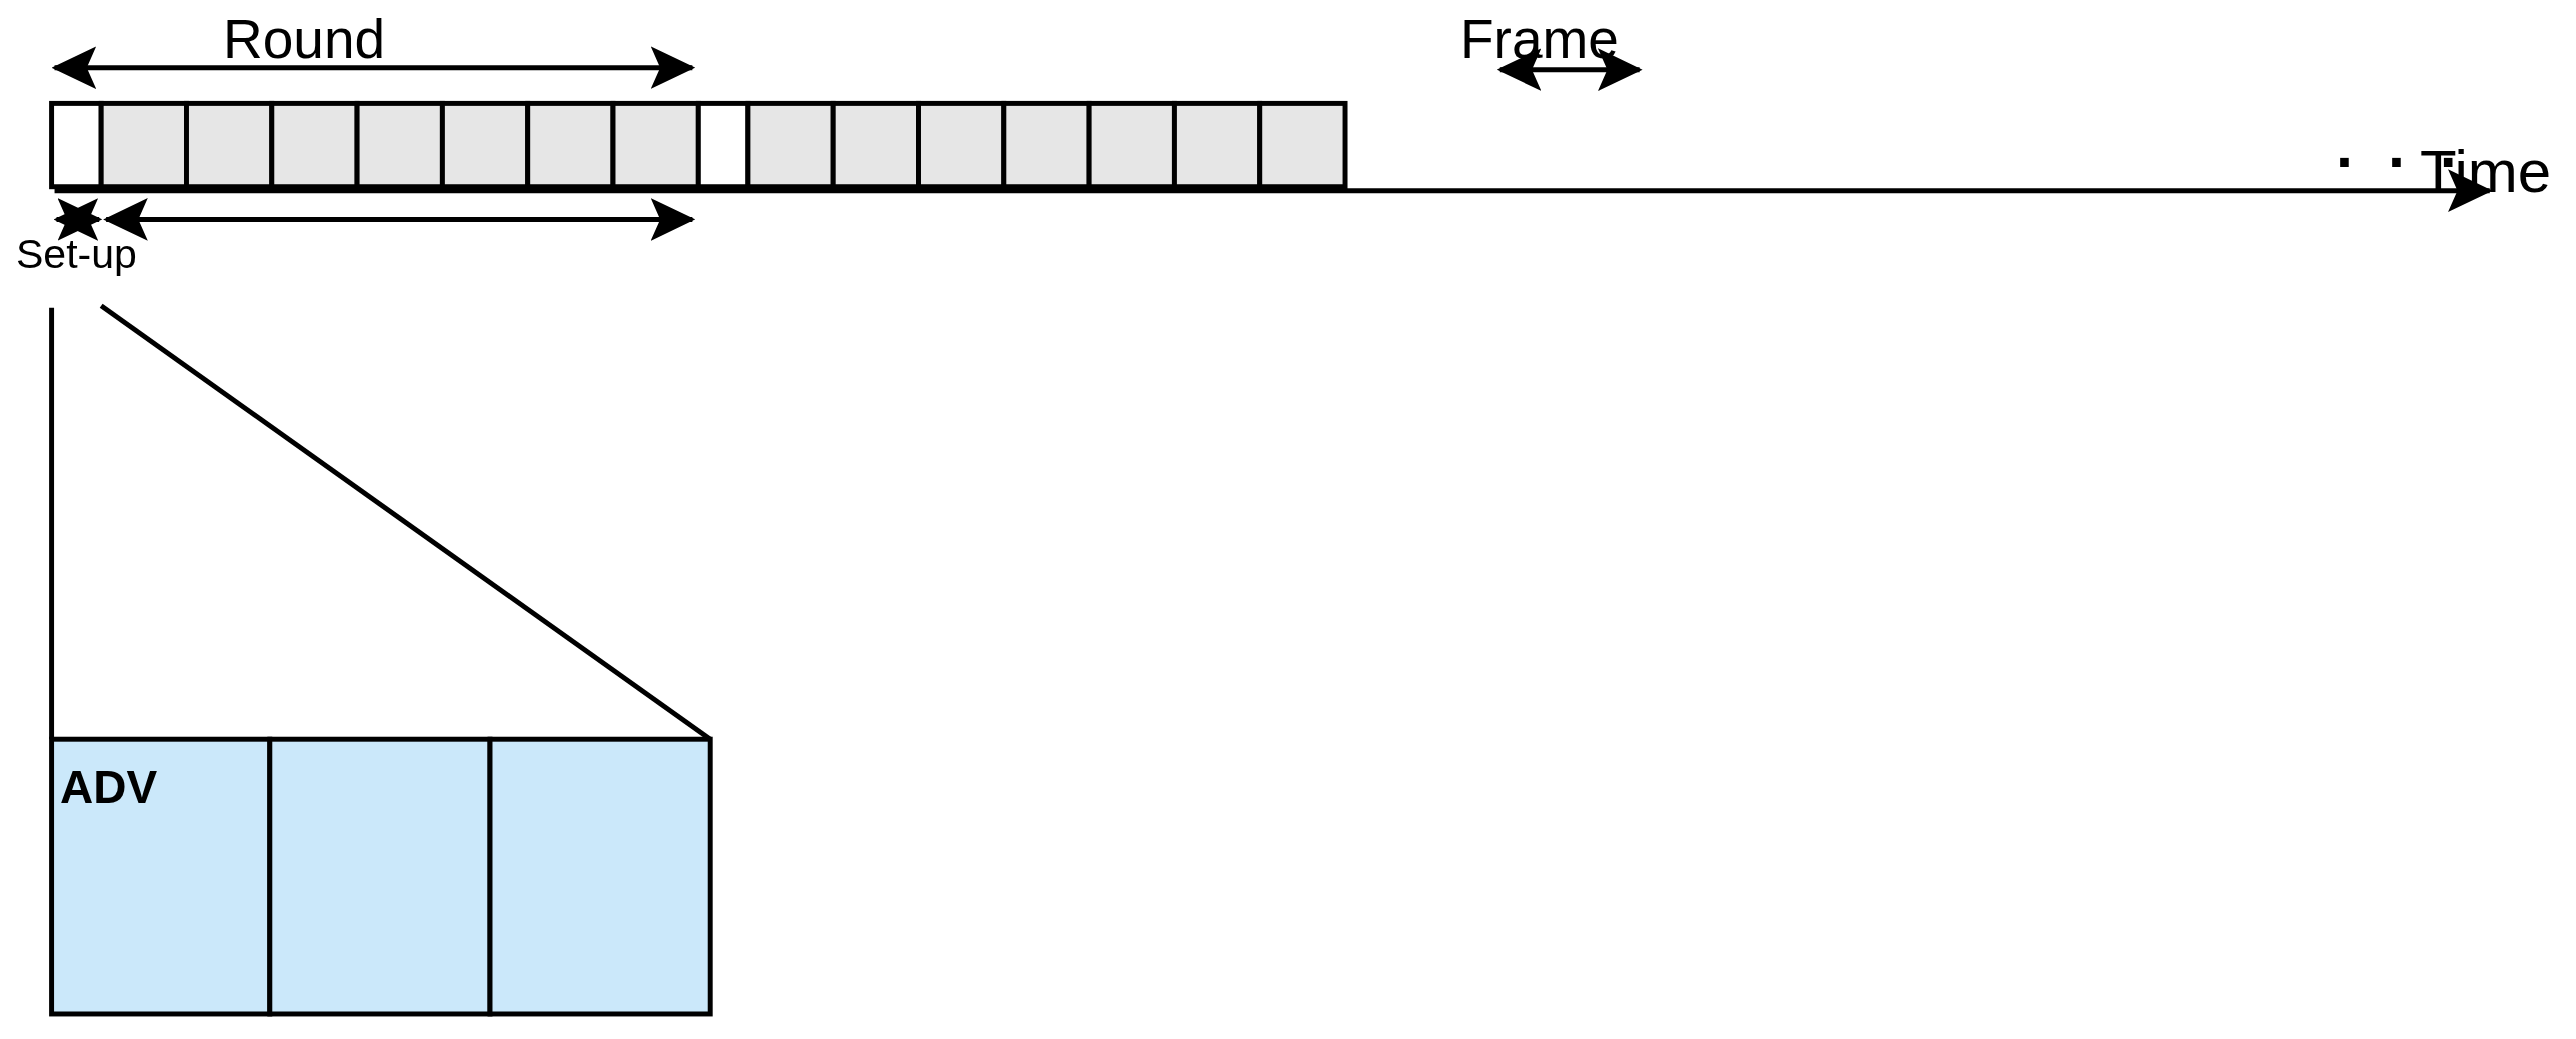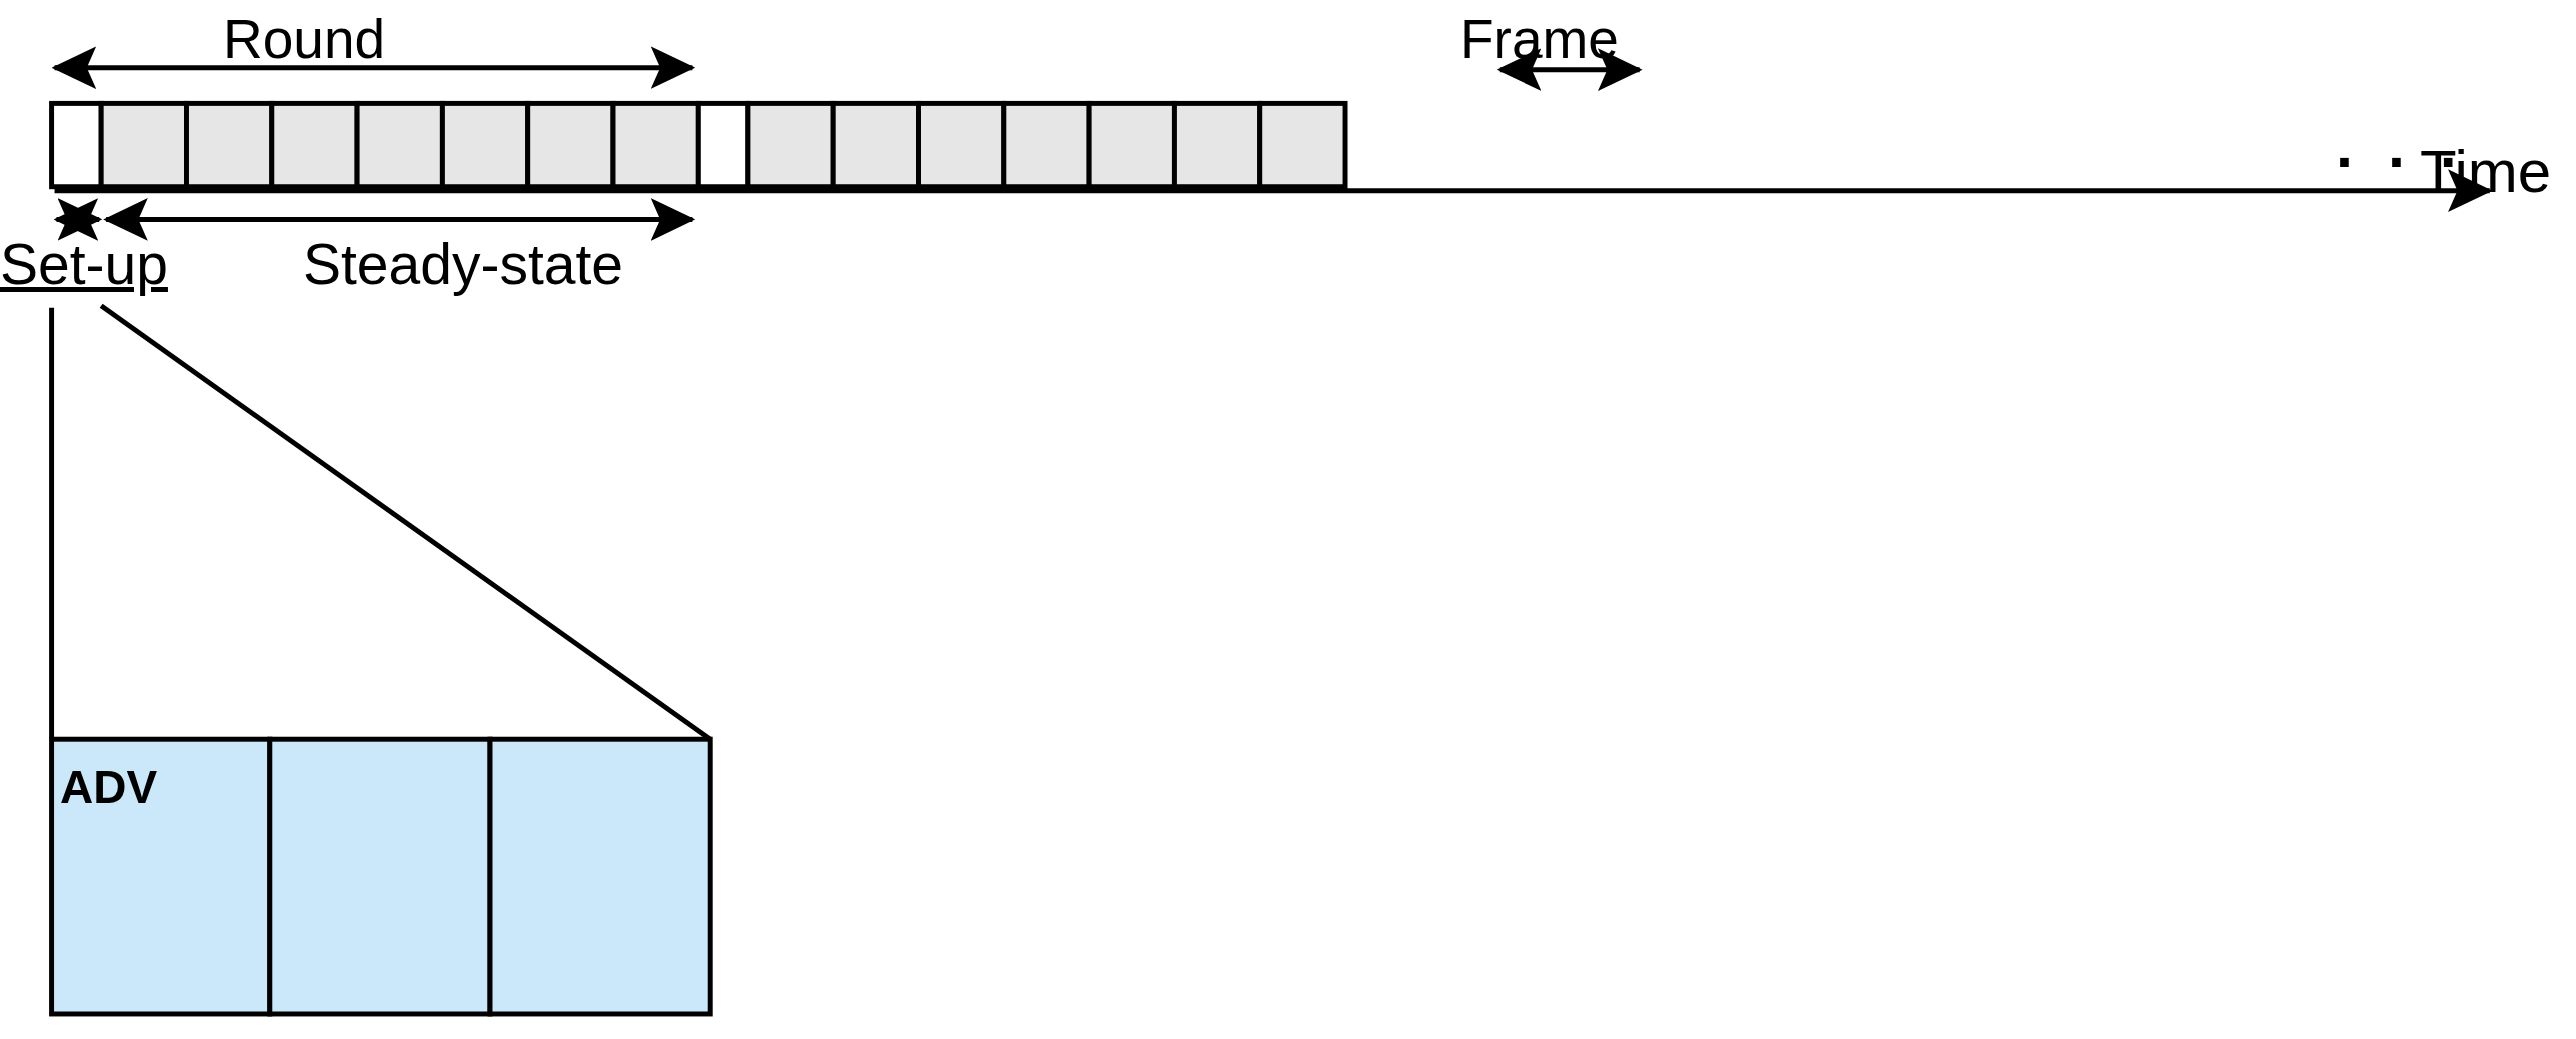--- a/index.html
+++ b/index.html
@@ -5,21 +5,21 @@
   html,body{margin:0;padding:0;background:#ffffff;}
   body{width:2576px;height:1040px;position:relative;overflow:hidden;
        font-family:"Liberation Sans","DejaVu Sans",sans-serif;color:#000;}
   #stage{position:absolute;left:0;top:0;width:2576px;height:1040px;padding-left:46px;}
   svg.layer{position:absolute;left:0;top:0;width:2576px;height:1040px;overflow:visible;}
   .lbl{position:absolute;white-space:nowrap;color:#000;}
   .lbl-round{font-size:55px;left:223px;top:7px;}
   .lbl-frame{font-size:55px;left:1460px;top:7px;}
   .lbl-time{font-size:60px;left:2420px;top:117px;margin-top:20px;}
   .lbl-dots{font-size:61px;font-weight:bold;left:2336px;top:111px;letter-spacing:9px;}
-  .lbl-setup{font-size:57px;left:0;top:231px;text-decoration:underline;}
+  .lbl-setup{font-size:41px;left:16px;top:231px;}
   .lbl-steady{font-size:57px;left:303px;top:231px;}
   .cellv{font-size:46px;font-weight:bold;line-height:1.22;}
 </style>
 </head>
 <body>
 
 <div id="stage">
 
   <svg class="layer" viewBox="0 0 2597 1048">
     <defs>
@@ -80,18 +80,17 @@
       <rect x="272" y="745" width="222" height="277" fill="#cbe8fa" stroke="#000" stroke-width="5"></rect>
       <rect x="494" y="745" width="222" height="277" fill="#cbe8fa" stroke="#000" stroke-width="5"></rect>
     </g>
   </svg>
 
   <div class="lbl lbl-round">Round</div>
   <div class="lbl lbl-frame">Frame</div>
   <div class="lbl lbl-dots">. . .</div>
   <div class="lbl lbl-time">Time</div>
   <div class="lbl lbl-setup">Set-up</div>
-  <div class="lbl lbl-steady">Steady-state</div>
 
   <div class="lbl cellv" style="left:60px;top:759px;text-align:right;">ADV</div>
 
 </div>
 
 
 </body></html>

